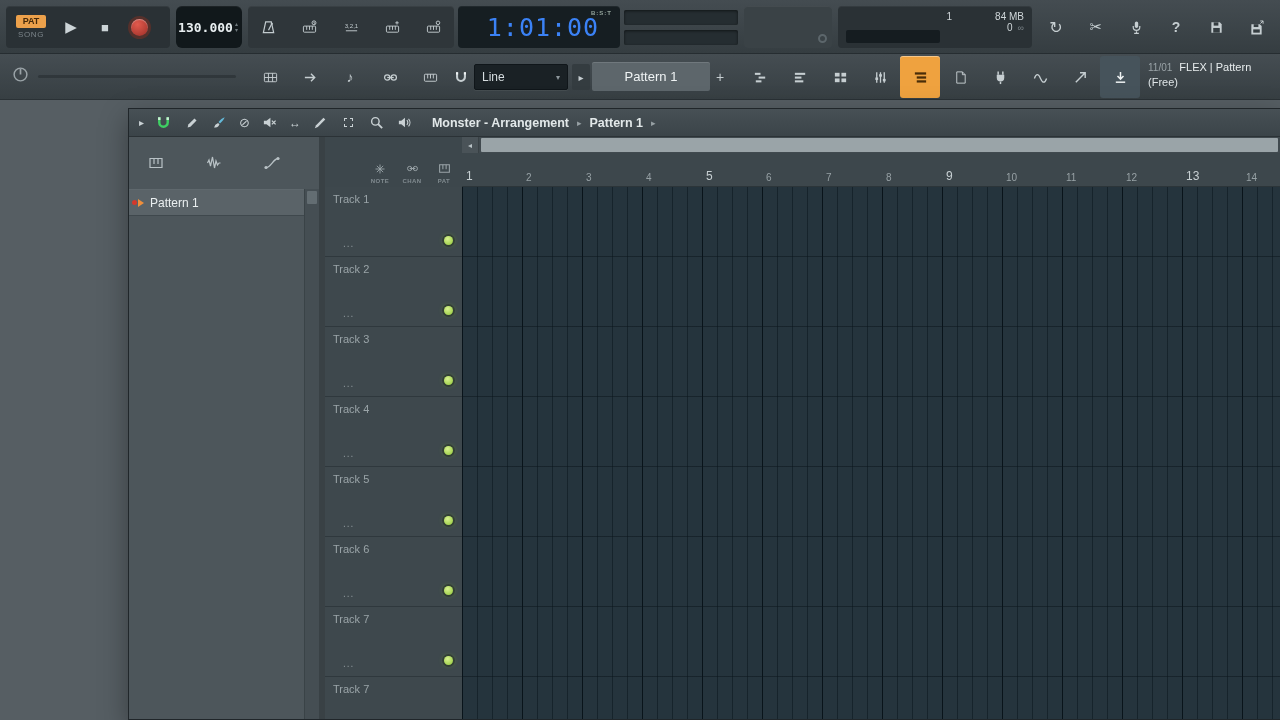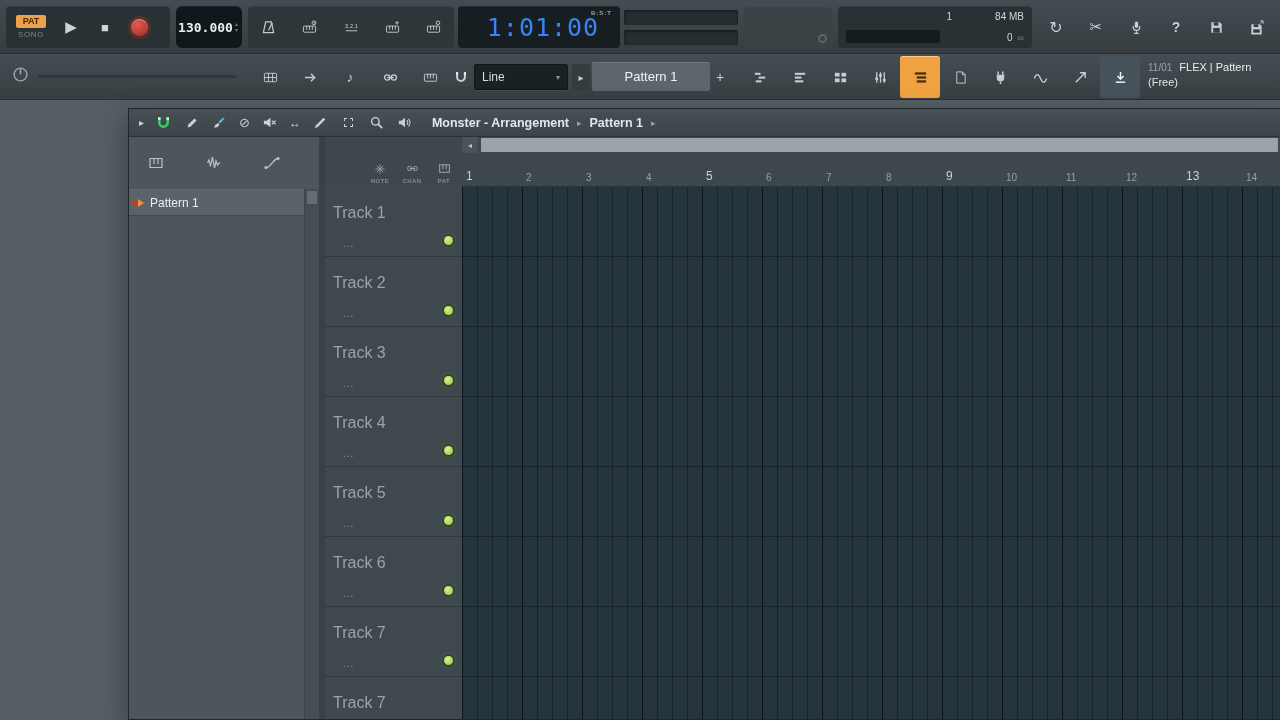--- a/index.html
+++ b/index.html
@@ -36,21 +36,21 @@
   .bst{position:absolute;top:4px;right:8px;font-size:6px;font-weight:bold;
     color:#93a39b;letter-spacing:1px;}
   .g-scrub{left:624px;width:114px;background:none;box-shadow:none;flex-direction:column;
     justify-content:center;gap:5px;align-items:stretch;display:flex;}
   .inset{height:15px;background:#252d31;border-radius:2px;box-shadow:inset 0 1px 3px rgba(0,0,0,.55);}
   .g-aux{left:744px;width:88px;background:#3a4246;position:absolute;}
   .ring{position:absolute;right:5px;bottom:5px;width:9px;height:9px;border:2px solid #5c666b;border-radius:50%;}
   .g-monitor{left:838px;width:194px;padding:5px 8px;gap:10px;}
   .mon-col1{flex:1;height:100%;display:flex;flex-direction:column;justify-content:space-between;align-items:flex-end;}
   .mon-graph{width:94px;height:13px;background:#151c20;border-radius:2px;align-self:flex-start;}
-  .mon-col2{width:62px;height:100%;display:flex;flex-direction:column;justify-content:space-between;align-items:flex-end;}
+  .mon-col2{width:62px;height:100%;display:flex;flex-direction:column;align-items:flex-end;}
   .mon-txt{font-size:10px;color:#cfd6d9;}
   .mon-row{display:flex;align-items:center;gap:5px;}
   .poly-glyph{font-size:9px;color:#7b8489;}
   .g-right{left:1036px;width:240px;background:none;box-shadow:none;}
   .ribtn{width:40px;height:42px;display:flex;align-items:center;justify-content:center;color:#c6ced1;}
   .glyph14{font-size:14px;} .glyph15{font-size:15px;} .glyph16{font-size:16px;}
 
   
   .tb2{position:absolute;left:0;top:54px;width:1280px;height:46px;
     background:linear-gradient(#454d52,#373f43);border-bottom:1px solid #2a3135;}
@@ -124,21 +124,21 @@
     color:#b9c2c6;font-size:8px;display:flex;align-items:center;justify-content:center;}
   .hs-thumb{flex:1;margin:1px 2px;background:#9aa4a8;border-radius:1px;}
   .bar-strip{flex:1;background:#3d474c;border-bottom:1px solid #2c3539;display:flex;
     align-items:flex-end;padding-bottom:3px;overflow:hidden;}
   .bar-cell{flex:0 0 60px;width:60px;font-size:10px;color:#97a1a5;padding-left:4px;}
   .bar-cell:nth-child(4n+1){font-size:12px;color:#c8d0d3;}
 
   .tracks{flex:1;display:flex;overflow:hidden;min-height:0;}
   .headers{width:137px;flex:0 0 137px;display:flex;flex-direction:column;}
   .trk{height:70px;flex:0 0 70px;background:#3e484d;border-bottom:1px solid #2f383d;position:relative;}
-  .trk-name{position:absolute;top:17px;left:8px;font-size:16px;color:#9aa4a8;}
+  .trk-name{position:absolute;top:6px;left:8px;font-size:11px;color:#9aa4a8;}
   .trk-menu{position:absolute;bottom:7px;left:18px;font-size:10px;color:#8b9599;letter-spacing:1px;}
   .trk-led{position:absolute;bottom:11px;right:9px;width:9px;height:9px;border-radius:50%;
     background:radial-gradient(circle at 40% 32%,#d9f190,#8fc836);
     box-shadow:0 0 0 2px #333f35,0 0 5px rgba(150,220,60,.6);}
   .grid{flex:1;background-color:#25343d;min-width:0;
     background-image:
       repeating-linear-gradient(to bottom,transparent 0 69px,rgba(10,20,26,.5) 69px 70px),
       repeating-linear-gradient(to right,rgba(6,16,22,.8) 0 1px,transparent 1px 60px),
       repeating-linear-gradient(to right,rgba(10,22,29,.55) 0 1px,transparent 1px 15px);}
 </style>

